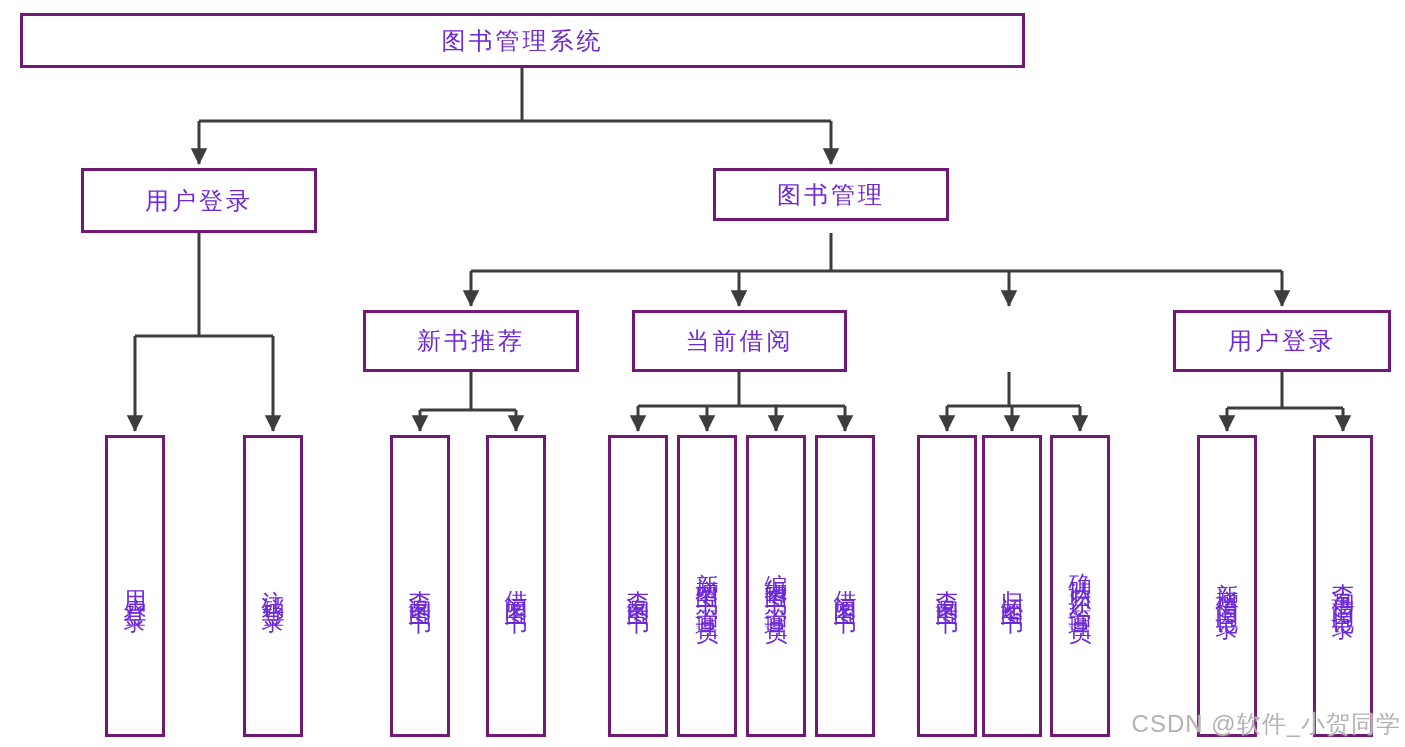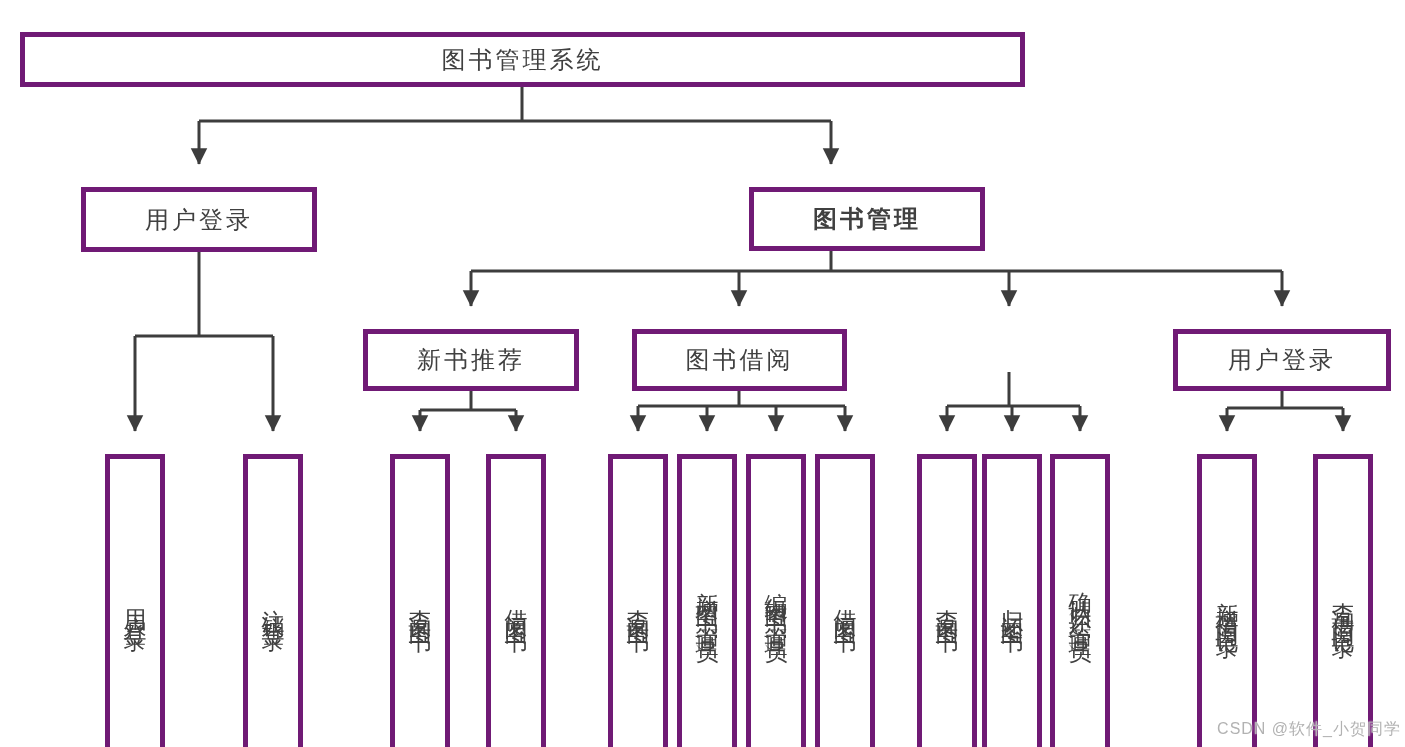--- a/index.html
+++ b/index.html
@@ -8,66 +8,65 @@
     background:#ffffff;
     font-family:"Liberation Sans", sans-serif;
     position:relative;
     overflow:hidden;
   }
   .canvas{position:absolute;inset:0;width:1405px;height:747px;}
   svg.wires{position:absolute;left:0;top:0;z-index:1;}
   .box{
     position:absolute;
     background:#ffffff;
-    border:5px solid #701a75;
+    border:3px solid #701a75;
     display:flex;
     align-items:center;
     justify-content:center;
     box-sizing:border-box;
-    color:#404040;
+    color:#6d28d9;
     z-index:2;
-    margin-top:19px;
   }
   .box.h span{
     font-size:24px;
     letter-spacing:3px;
     white-space:nowrap;
     line-height:1;
   }
   .box.v span{
     writing-mode:vertical-rl;
     text-orientation:mixed;
     font-size:23px;
     letter-spacing:7px;
     line-height:1;
     white-space:nowrap;
   }
   
   .n-root{left:20px;top:13px;width:1005px;height:55px;}
   
   .n-userlogin{left:81px;top:168px;width:236px;height:65px;}
-  .n-bookmgmt{left:749px;top:168px;width:236px;height:64px;font-weight:bold;}
+  .n-bookmgmt{left:713px;top:168px;width:236px;height:53px;}
   
   .n-l3{top:310px;height:62px;}
   .n-newbook{left:363px;width:216px;align-items:center;}
   .n-bookborrow{left:632px;width:215px;}
   .n-currentborrow{left:900px;width:218px;}
   .n-borrowrec{left:1173px;width:218px;}
   
   .leaf{top:435px;width:60px;height:302px;}
   .lf-1{left:105px;} .lf-2{left:243px;}
   .lf-3{left:390px;} .lf-4{left:486px;}
   .lf-5{left:608px;} .lf-6{left:677px;} .lf-7{left:746px;} .lf-8{left:815px;}
   .lf-9{left:917px;} .lf-10{left:982px;} .lf-11{left:1050px;}
   .lf-12{left:1197px;} .lf-13{left:1313px;}
   .watermark{
     position:absolute;
     right:4px;
     bottom:7px;
-    font-size:16px;
+    font-size:24px;
     letter-spacing:1px;
     color:#b2b2b2;
     text-shadow:0 0 2px #ffffff;
     z-index:5;
     white-space:nowrap;
   }
 </style>
 </head>
 <body>
 
@@ -119,21 +118,21 @@
     <span>用户登录</span>
   </div>
   <div class="box h n-bookmgmt">
     <span>图书管理</span>
   </div>
 
   <div class="box h n-l3 n-newbook">
     <span>新书推荐</span>
   </div>
   <div class="box h n-l3 n-bookborrow">
-    <span>图书借阅</span>
+    <span>当前借阅</span>
   </div>
   <div class="box h n-l3 n-borrowrec">
     <span>用户登录</span>
   </div>
 
   <div class="box v leaf lf-1">
     <span>用户登录</span>
   </div>
   <div class="box v leaf lf-2">
     <span>注销登录</span>

